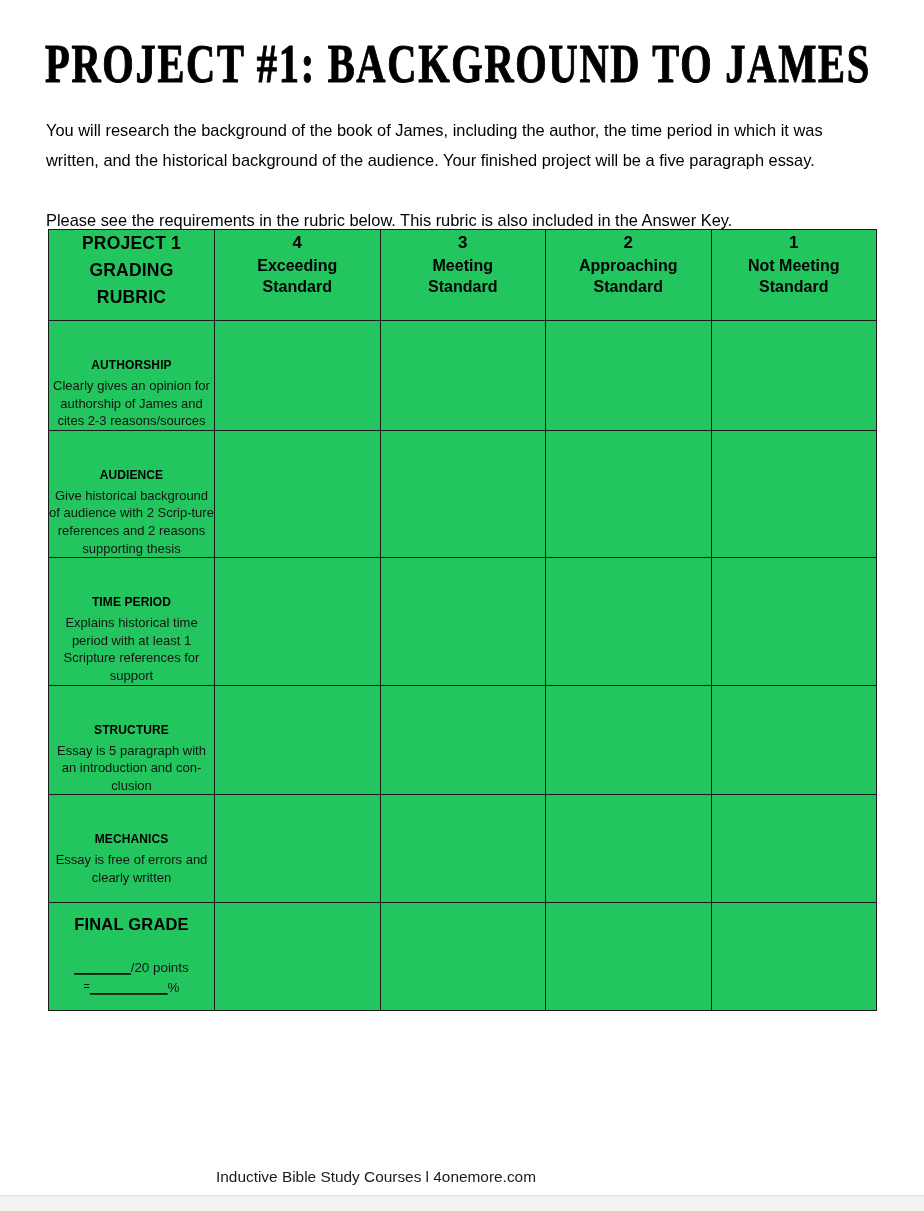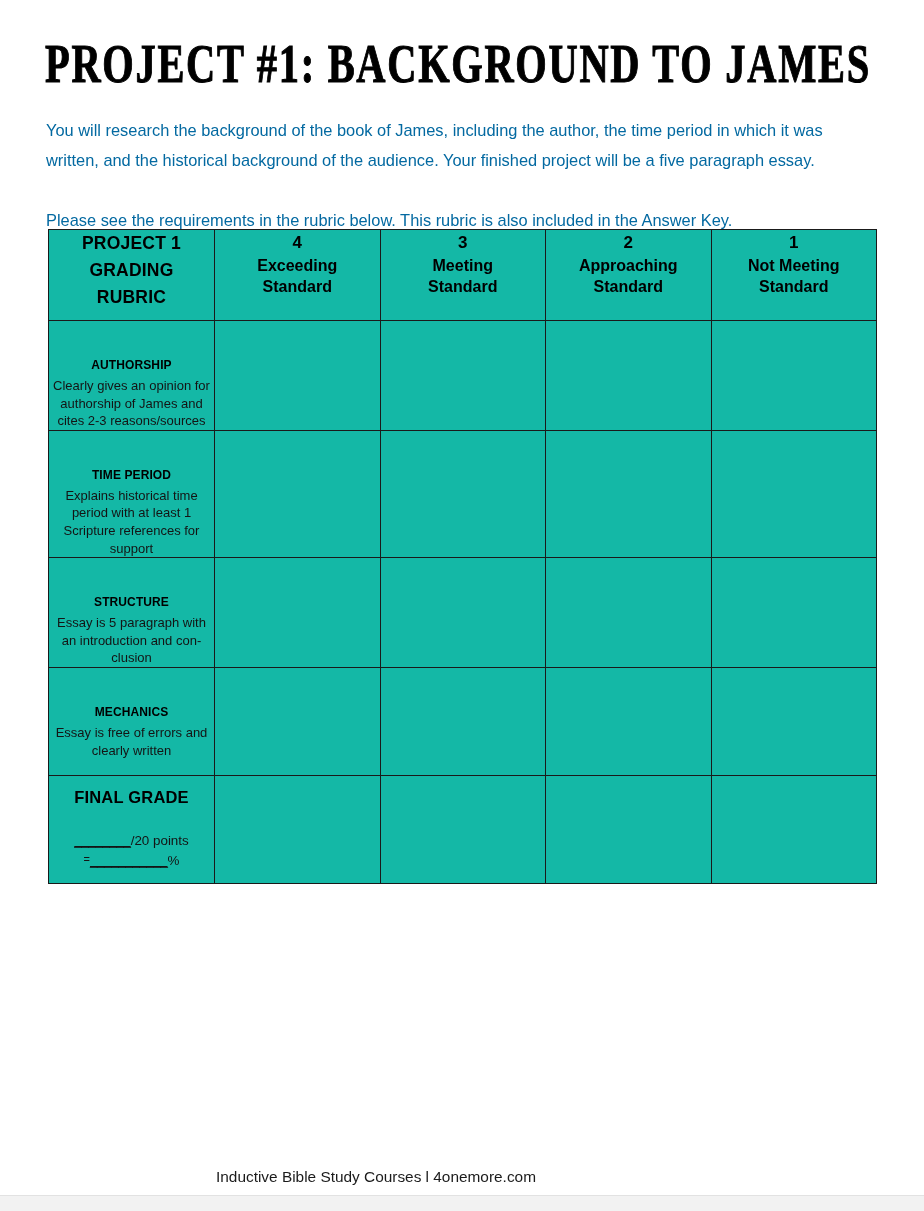--- a/index.html
+++ b/index.html
@@ -53,39 +53,39 @@
   }
 
   
   .intro {
     position: absolute;
     left: 46px;
     top: 115px;
     width: 832px;
     font-size: 16.4px;
     line-height: 30px;
-    color: #0369a1;
+    color: #000000;
   }
   .intro p { margin: 0; }
   .intro p.second { margin-top: 30px; }
 
   
   .rubric {
     position: absolute;
     left: 48px;
     top: 229px;
     width: 828px;
     border-collapse: collapse;
     table-layout: fixed;
   }
   .rubric td {
     border: 1.6px solid #1a1a1a;
     padding: 0;
     vertical-align: top;
-    background: #14b8a6;
+    background: #22c55e;
   }
 
   col.c-crit { width: 166px; }
   col.c-score { width: 165.5px; }
 
   
   .hdr-cell {
     text-align: center;
     padding: 18px 6px 10px 6px;
     height: 90px;
@@ -236,20 +236,30 @@
         <td class="crit-cell">
           <div class="crit-name">AUTHORSHIP</div>
           <div class="crit-desc">Clearly gives an opinion for authorship of James and cites 2-3 reasons/sources</div>
         </td>
         <td class="blank-cell"></td>
         <td class="blank-cell"></td>
         <td class="blank-cell"></td>
         <td class="blank-cell"></td>
       </tr>
 
+      <tr class="r-crit">
+        <td class="crit-cell">
+          <div class="crit-name">AUDIENCE</div>
+          <div class="crit-desc">Give historical background of audience with 2 Scrip-ture references and 2 reasons supporting thesis</div>
+        </td>
+        <td class="blank-cell"></td>
+        <td class="blank-cell"></td>
+        <td class="blank-cell"></td>
+        <td class="blank-cell"></td>
+      </tr>
 
       <tr class="r-crit">
         <td class="crit-cell">
           <div class="crit-name">TIME PERIOD</div>
           <div class="crit-desc">Explains historical time period with at least 1 Scripture references for support</div>
         </td>
         <td class="blank-cell"></td>
         <td class="blank-cell"></td>
         <td class="blank-cell"></td>
         <td class="blank-cell"></td>

